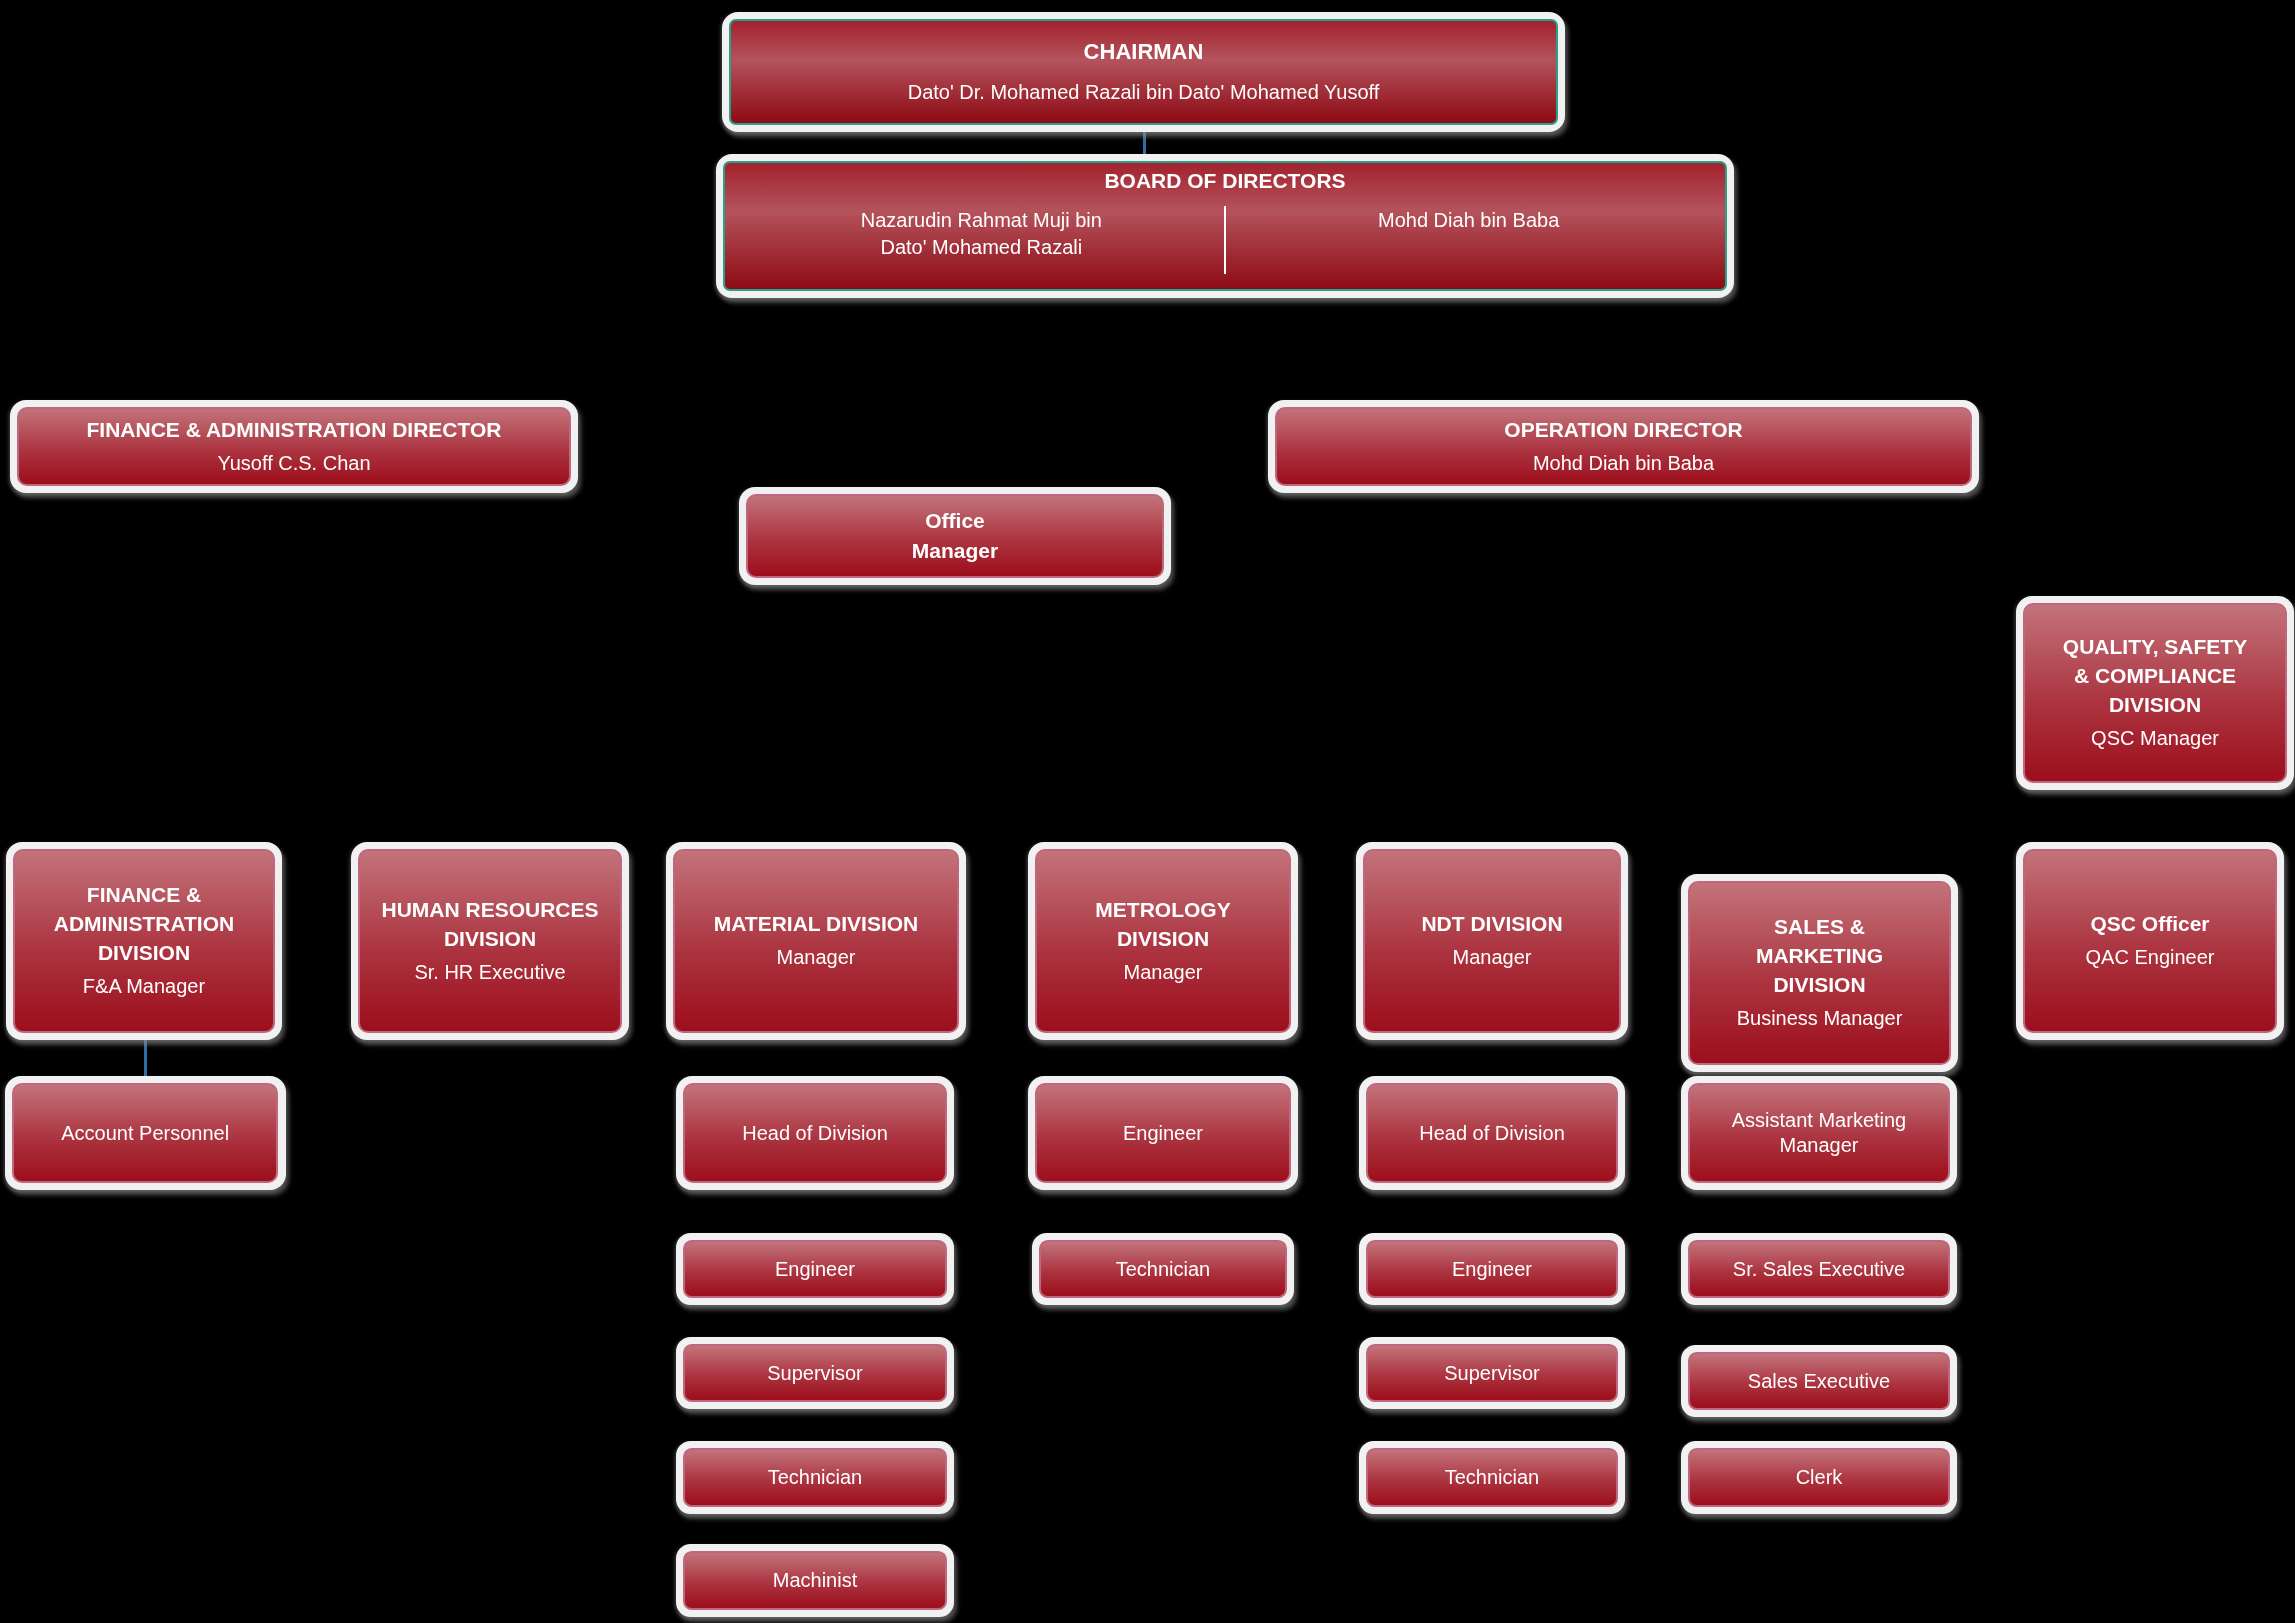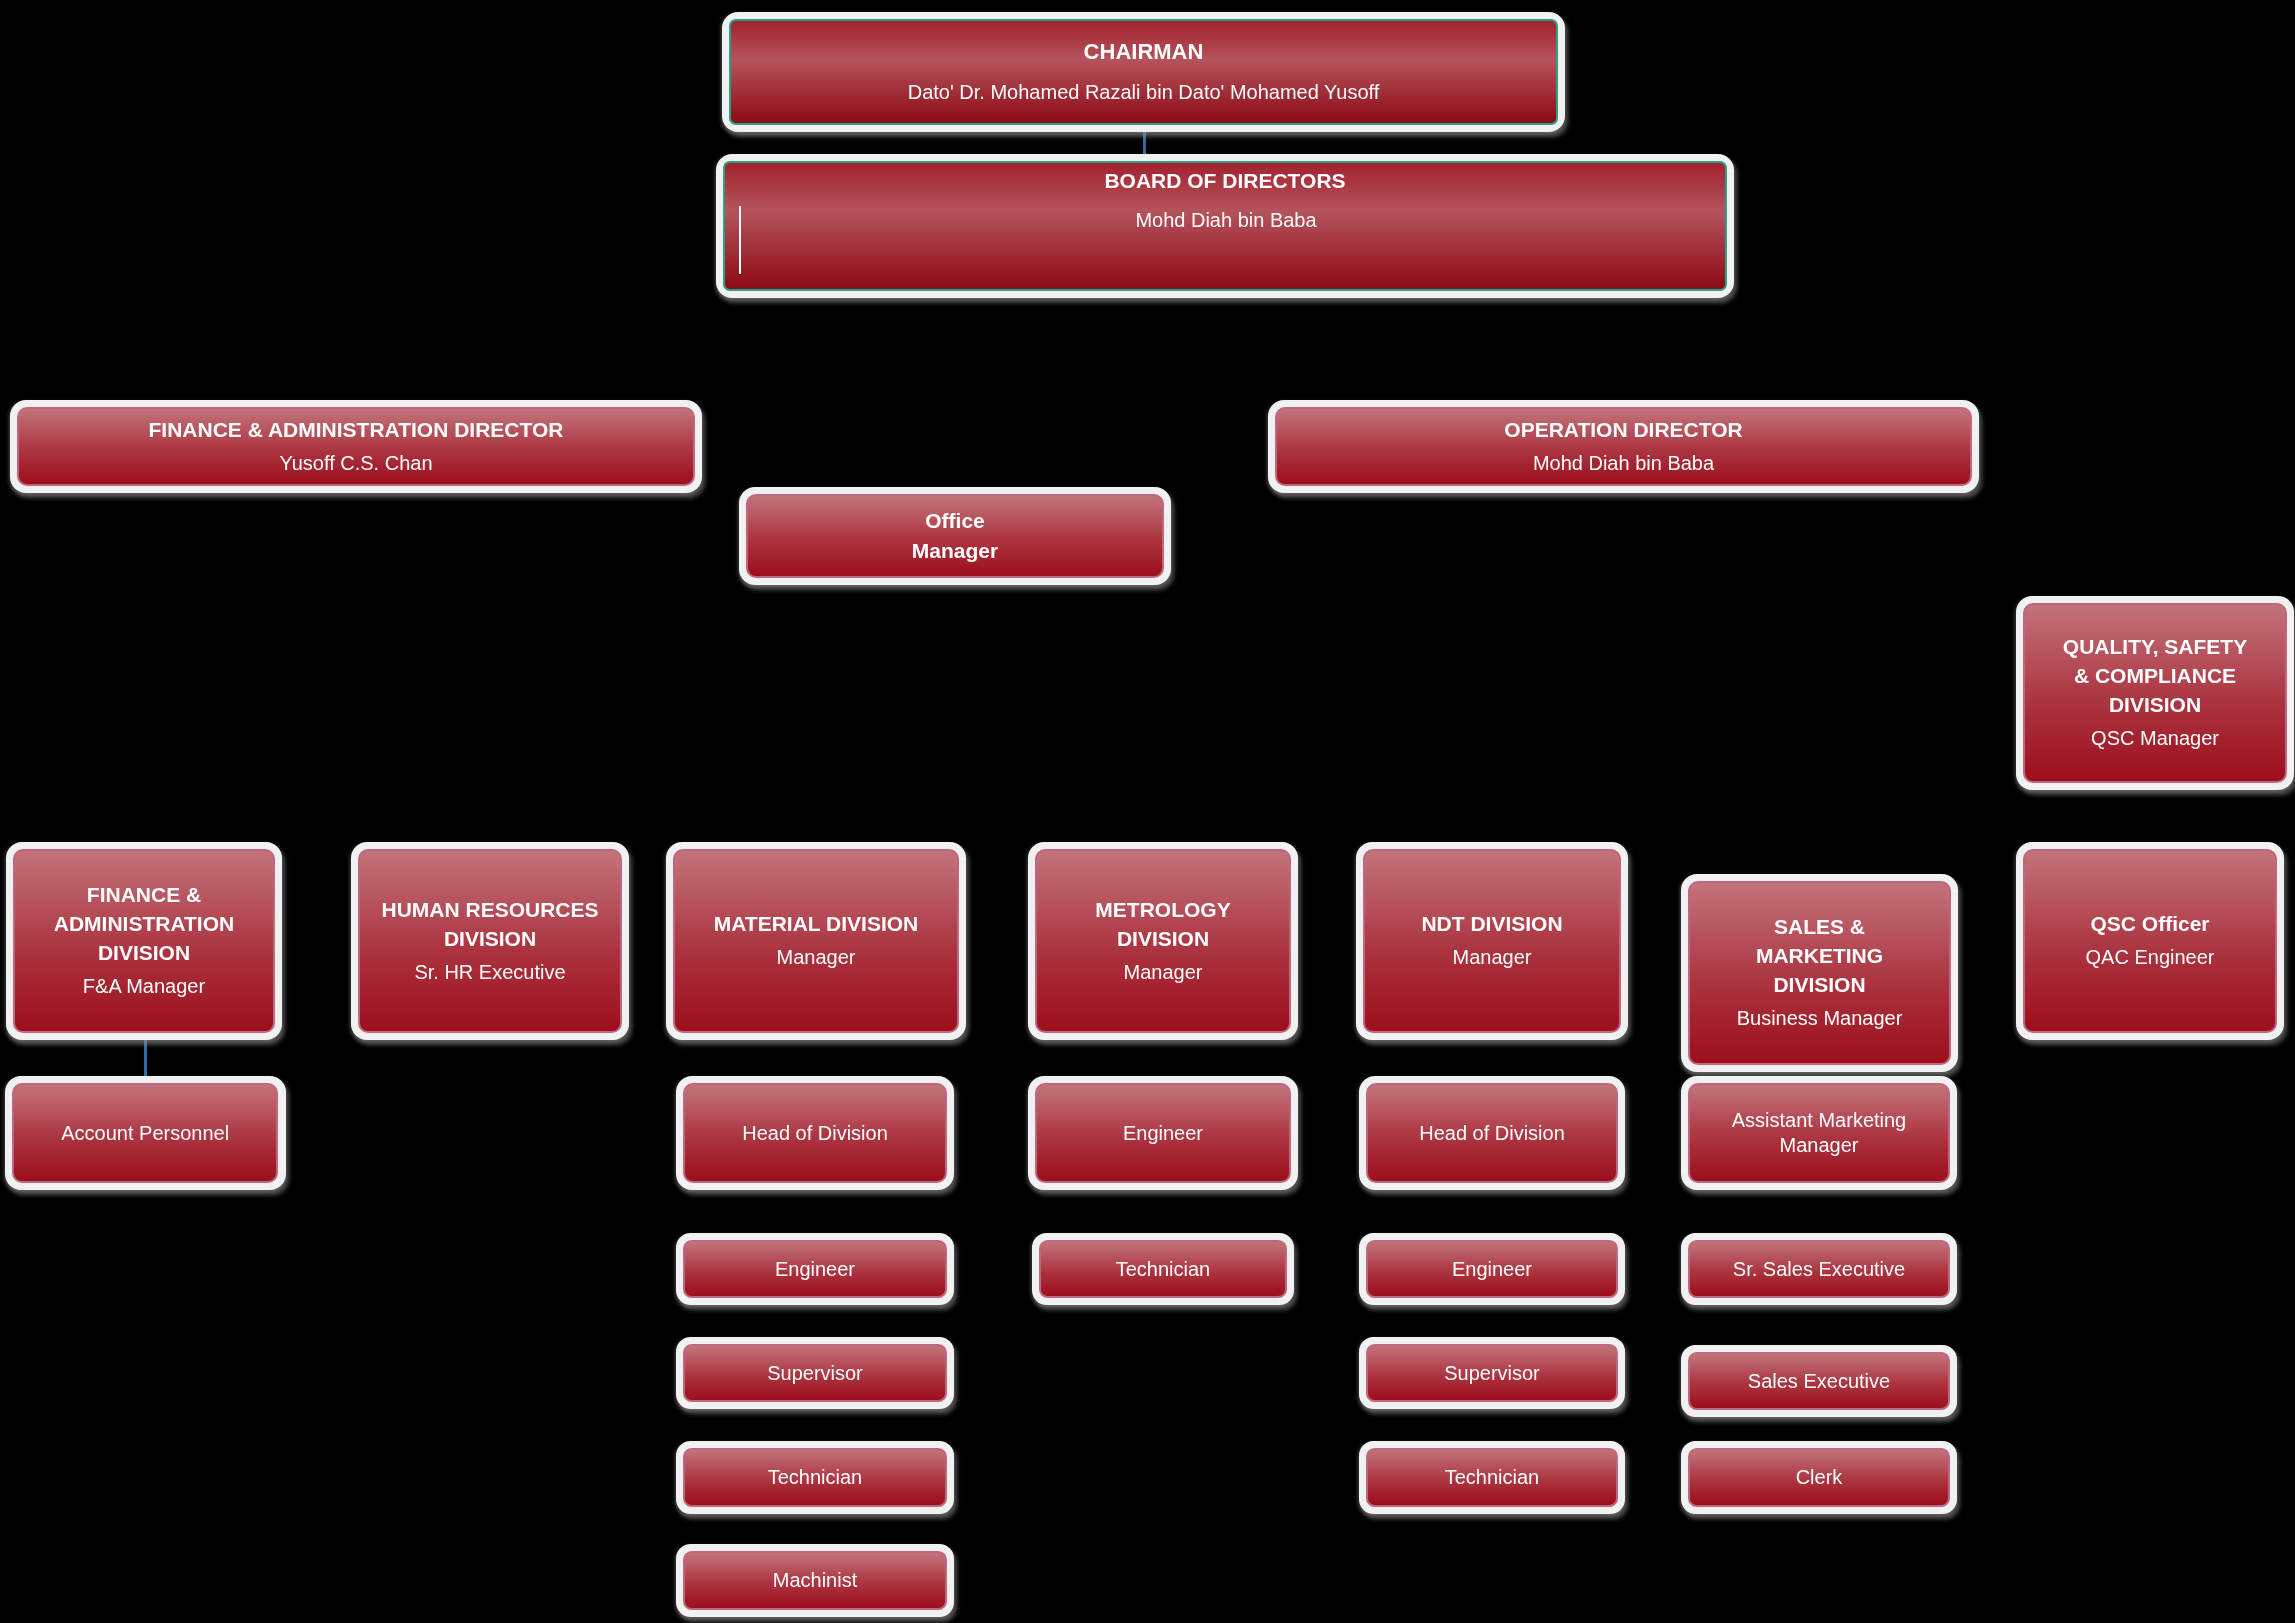--- a/index.html
+++ b/index.html
@@ -65,21 +65,21 @@
     position: absolute;
     width: 3.3px;
     background: #2e6ea6;
   }
   #conn-chairman-board { left: 1143px; top: 114px; height: 40px; }
   #conn-fa-account     { left: 144px;  top: 1039px; height: 39px; }
 
   
   #box-chairman        { left: 722px; top: 12px;   width: 843px; height: 120px; }
   #box-board           { left: 716px; top: 154px;  width: 1018px; height: 144px; }
-  #box-fa-director     { left: 10px;   top: 400px;  width: 692px;  height: 93px; }
+  #box-fa-director     { left: 10px;   top: 400px;  width: 568px;  height: 93px; }
   #box-op-director     { left: 1268px; top: 400px;  width: 711px; height: 93px; }
   #box-office-manager  { left: 739px; top: 487px;  width: 432px;  height: 98px; }
   #box-qsc-division    { left: 2016px; top: 596px;  width: 278px;  height: 194px; }
 
   #box-div-fa          { left: 6px;    top: 842px; width: 276px;  height: 198px; }
   #box-div-hr          { left: 351px;  top: 842px; width: 278px;  height: 198px; }
   #box-div-material    { left: 666px;  top: 842px; width: 300px;  height: 198px; }
   #box-div-metrology   { left: 1028px; top: 842px; width: 270px;  height: 198px; }
   #box-div-ndt         { left: 1356px; top: 842px; width: 272px;  height: 198px; }
   #box-div-sales       { left: 1681px; top: 842px; width: 277px;  height: 198px; margin-top: 32px; }
@@ -120,20 +120,22 @@
   <div class="inner">
     <div class="title">CHAIRMAN</div>
     <div class="person">Dato' Dr. Mohamed Razali bin Dato' Mohamed Yusoff</div>
   </div>
 </div>
 
 <div class="node teal" id="box-board">
   <div class="inner board-inner">
     <div class="title">BOARD OF DIRECTORS</div>
     <div class="board-members">
+      <div class="board-cell person">Nazarudin Rahmat Muji bin
+Dato' Mohamed Razali</div>
       <div class="board-divider"></div>
       <div class="board-cell person">Mohd Diah bin Baba</div>
     </div>
   </div>
 </div>
 
 <div class="node" id="box-fa-director">
   <div class="inner">
     <div class="title">FINANCE &amp; ADMINISTRATION DIRECTOR</div>
     <div class="person">Yusoff C.S. Chan</div>

